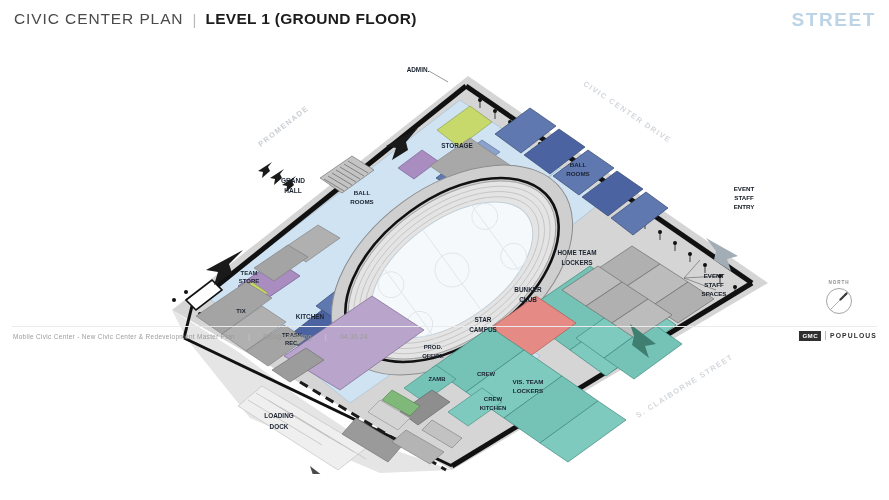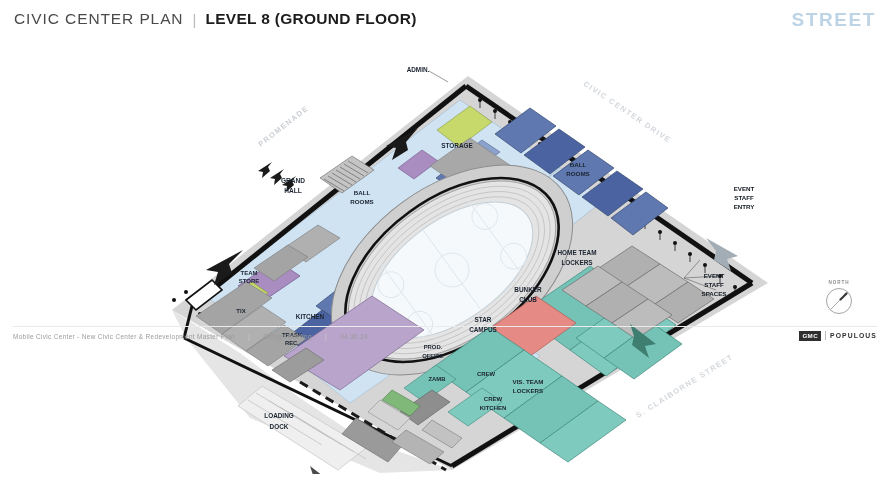--- a/index.html
+++ b/index.html
@@ -121,21 +121,21 @@
   }
 </style>
 </head>
 <body>
 
 <div class="slide">
 
   <div class="header">
     <span class="title-light">CIVIC CENTER PLAN</span>
     <span class="title-sep">|</span>
-    <span class="title-bold">LEVEL 8 (GROUND FLOOR)</span>
+    <span class="title-bold">LEVEL 1 (GROUND FLOOR)</span>
   </div>
   <div class="draft">STREET</div>
 
   <div class="plan">
   <svg width="889" height="436" viewBox="0 0 889 436" xmlns="http://www.w3.org/2000/svg">
     <defs>
       <clipPath id="slabClip">
         <polygon points="175,270 470,35 760,240 470,430"></polygon>
       </clipPath>
     </defs>

